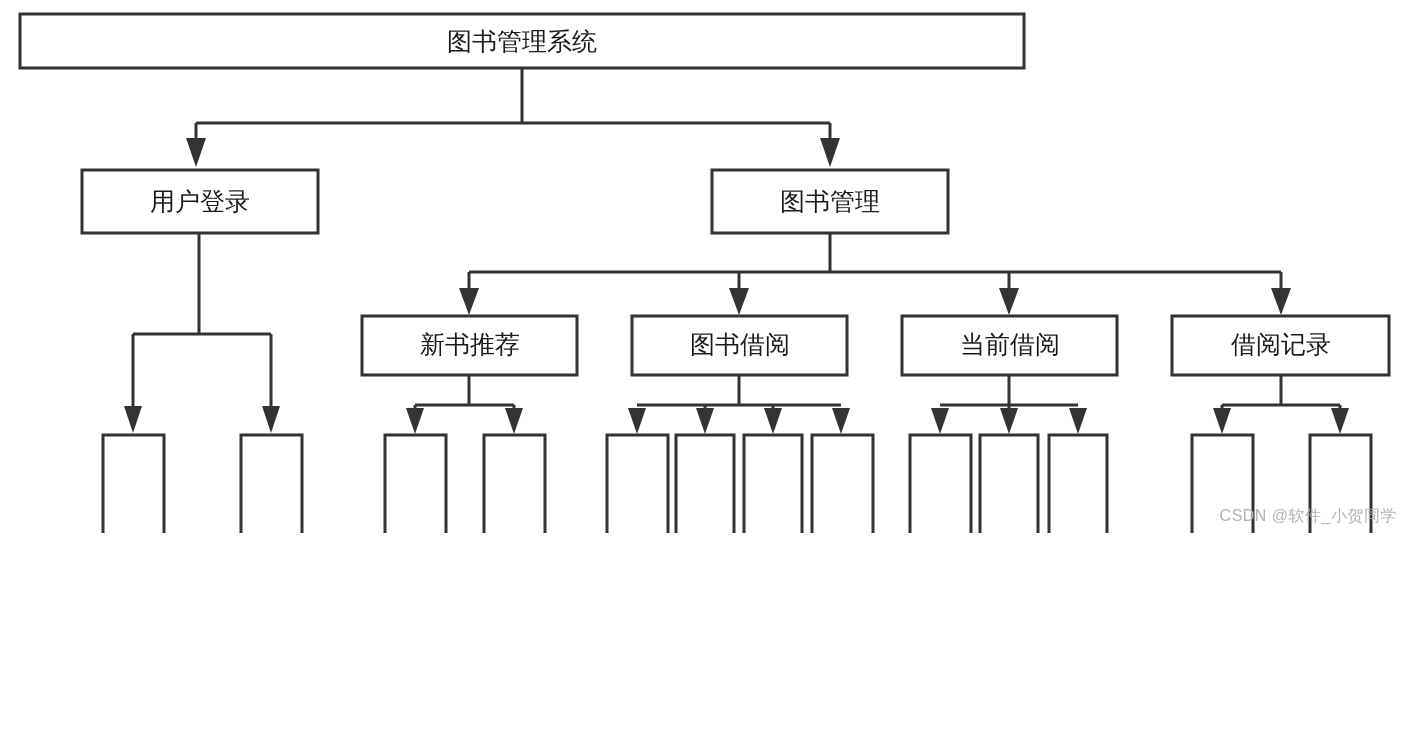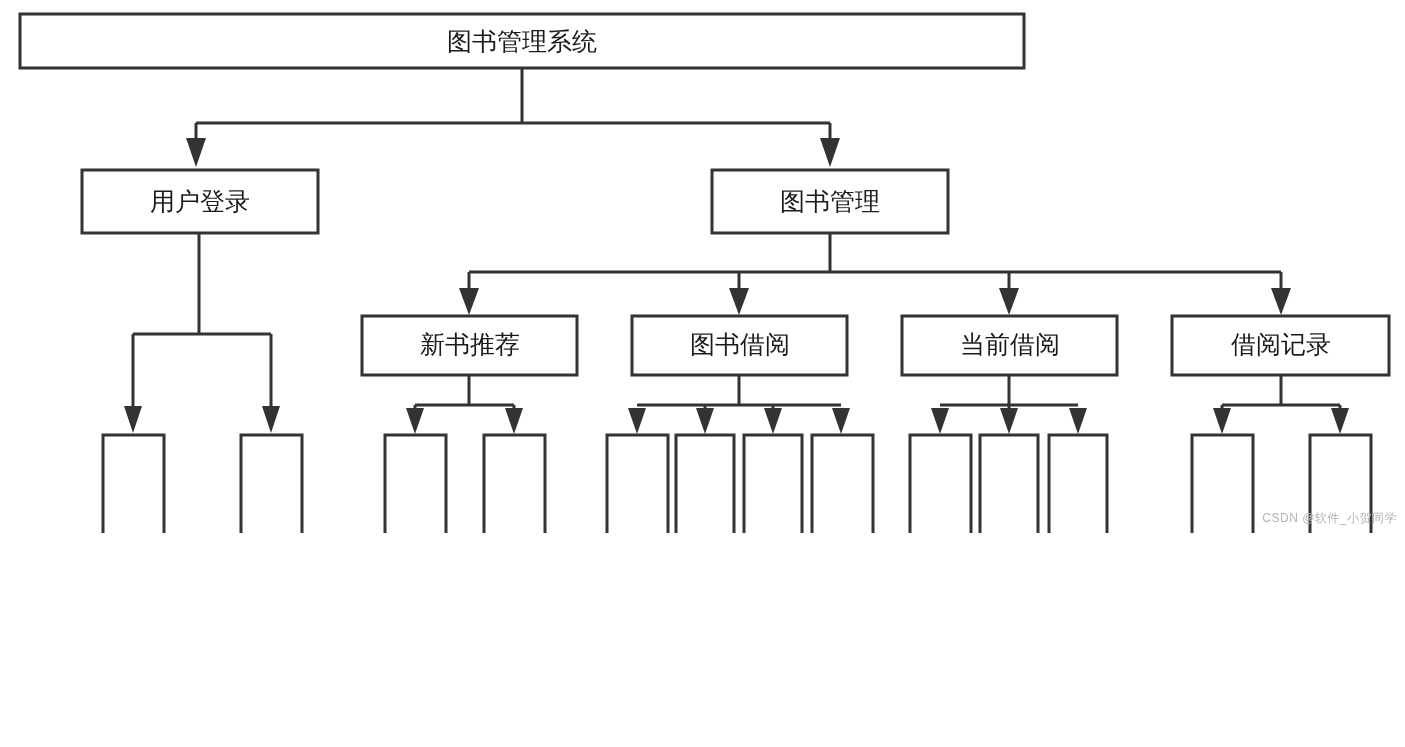--- a/index.html
+++ b/index.html
@@ -56,21 +56,21 @@
     color: #1a1a1a;
     line-height: 1.08;
     letter-spacing: 3px;
     white-space: nowrap;
     pointer-events: none;
     text-align: center;
   }
   .watermark {
     position: absolute;
     font-family: "Liberation Sans", "DejaVu Sans", sans-serif;
-    font-size: 12px;
+    font-size: 16px;
     color: #b3b3b3;
     white-space: nowrap;
     letter-spacing: 0.5px;
   }
 </style>
 </head>
 <body>
 
 <div id="stage">
 

